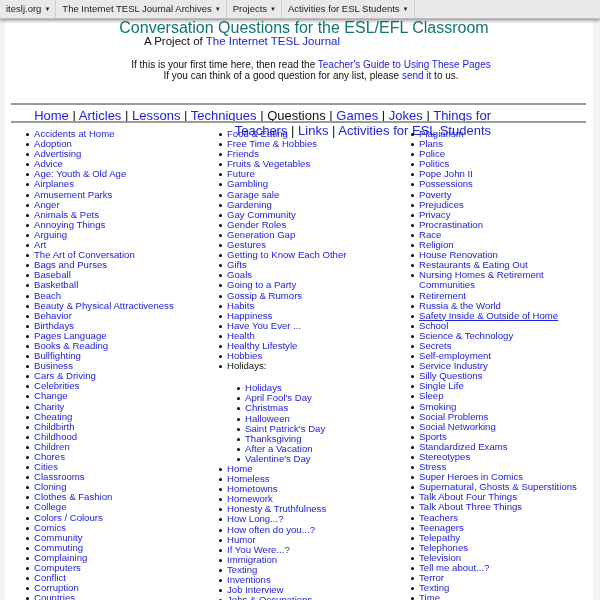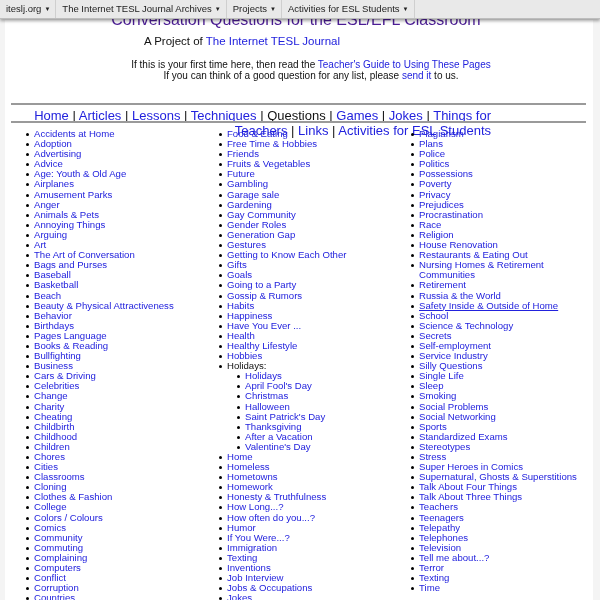--- a/index.html
+++ b/index.html
@@ -20,22 +20,22 @@
     font-size:9.5px; line-height:18px; padding:0 5px 0 6px;
     border-right:1px solid #cfcfcf; color:#222; white-space:nowrap;
     cursor:pointer;
   }
   .topbar .menu .caret { font-size:6px; margin-left:3px; vertical-align:1px; }
   .page {
     position:absolute; left:5px; top:20px; width:588px; height:580px;
     background:#fff;
   }
   h1 {
-    position:absolute; left:0; top:11px; width:592px; margin:0;
-    text-align:center; font-weight:normal; font-size:16px; color:#4c1d95;
+    position:absolute; left:0; top:11px; width:592px; margin:8px;
+    text-align:center; font-weight:normal; font-size:16px; color:#0f766e;
   }
   .subtitle {
     position:absolute; left:0; top:35px; width:484px; text-align:center;
     font-size:11.5px; color:#111;
   }
   .intro {
     position:absolute; left:0; top:59px; width:600px; text-align:center;
     font-size:10px; line-height:11px; color:#111;padding-left:11px;
   }
   a, .link { color:#2222dd; text-decoration:none; cursor:pointer; }
@@ -48,21 +48,21 @@
   .navlinks .current { color:#111; }
   .col { position:absolute; top:129px; font-size:9.6px; line-height:10.1px; }
   .col ul { margin:0; padding:0; list-style:none; }
   .col li { position:relative; padding-left:0; white-space:nowrap; }
   .col li::before {
     content:""; position:absolute; left:-8px; top:4px; width:3px; height:3px;
     border-radius:50%; background:#000;
   }
   .col li.wrap { white-space:normal; width:170px; }
   .col li .static { color:#111; }
-  .col ul.sub { margin-left:18px; }
+  .col ul.sub { margin-left:18px;margin-top:12px; }
   .u { text-decoration:underline;margin-top:12px; }
 </style>
 </head>
 <body>
 
 <div class="topbar" id="topbar">
     <div class="menu"><span>iteslj.org</span><span class="caret">▼</span></div>
     <div class="menu"><span>The Internet TESL Journal Archives</span><span class="caret">▼</span></div>
     <div class="menu"><span>Projects</span><span class="caret">▼</span></div>
     <div class="menu"><span>Activities for ESL Students</span><span class="caret">▼</span></div>
@@ -191,24 +191,25 @@
       <li><a>Jobs &amp; Occupations</a></li>
       <li><a>Jokes</a></li>
     </ul>
 </div>
 <div class="col" style="left:419px">
     <ul id="col3">
       <li><a>Plagiarism</a></li>
       <li><a>Plans</a></li>
       <li><a>Police</a></li>
       <li><a>Politics</a></li>
+      <li><a>Pope John II</a></li>
       <li><a>Possessions</a></li>
       <li><a>Poverty</a></li>
+      <li><a>Prejudices</a></li>
       <li><a>Privacy</a></li>
-      <li><a>Prejudices</a></li>
       <li><a>Procrastination</a></li>
       <li><a>Race</a></li>
       <li><a>Religion</a></li>
       <li><a>House Renovation</a></li>
       <li><a>Restaurants &amp; Eating Out</a></li>
       <li class="wrap"><a>Nursing Homes &amp; Retirement Communities</a></li>
       <li><a>Retirement</a></li>
       <li><a>Russia &amp; the World</a></li>
       <li><a class="u">Safety Inside &amp; Outside of Home</a></li>
       <li><a>School</a></li>

